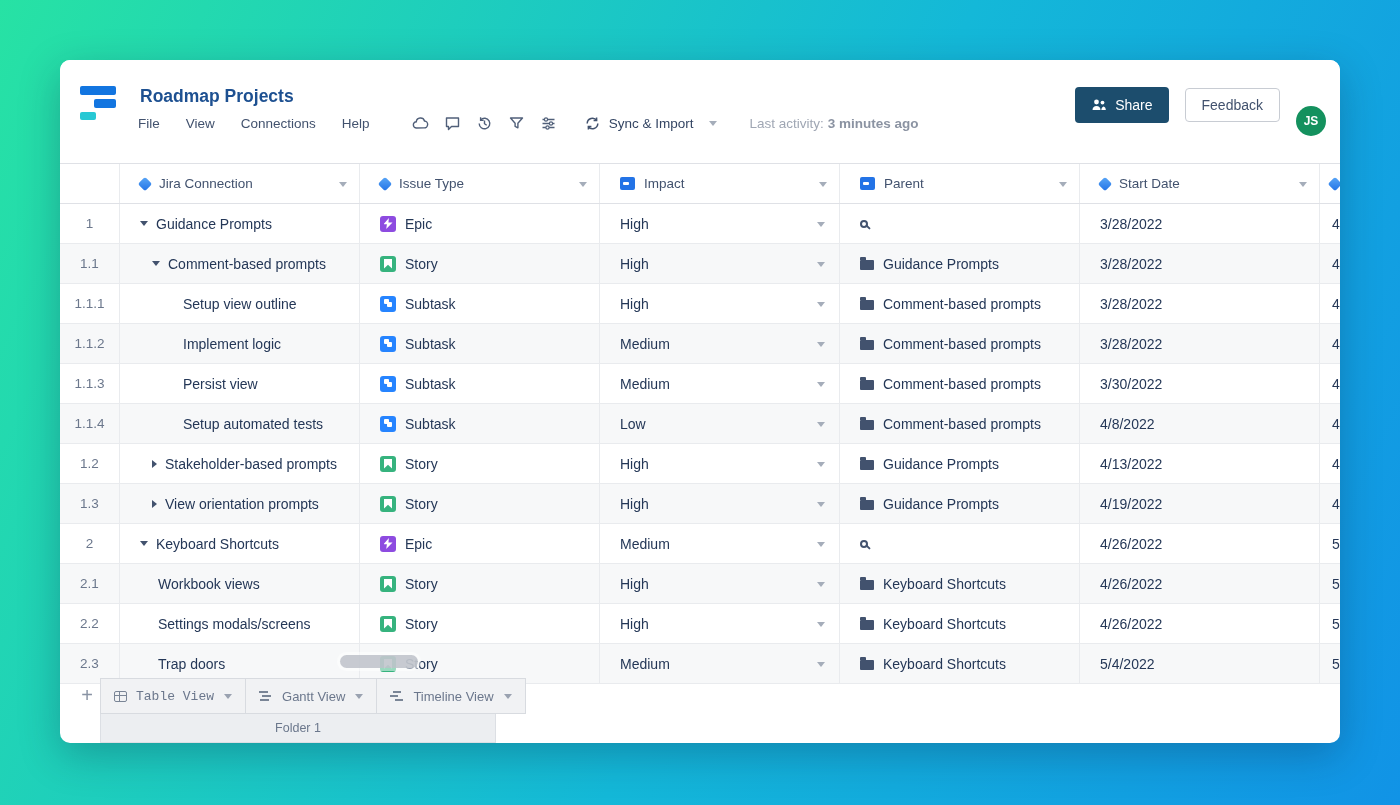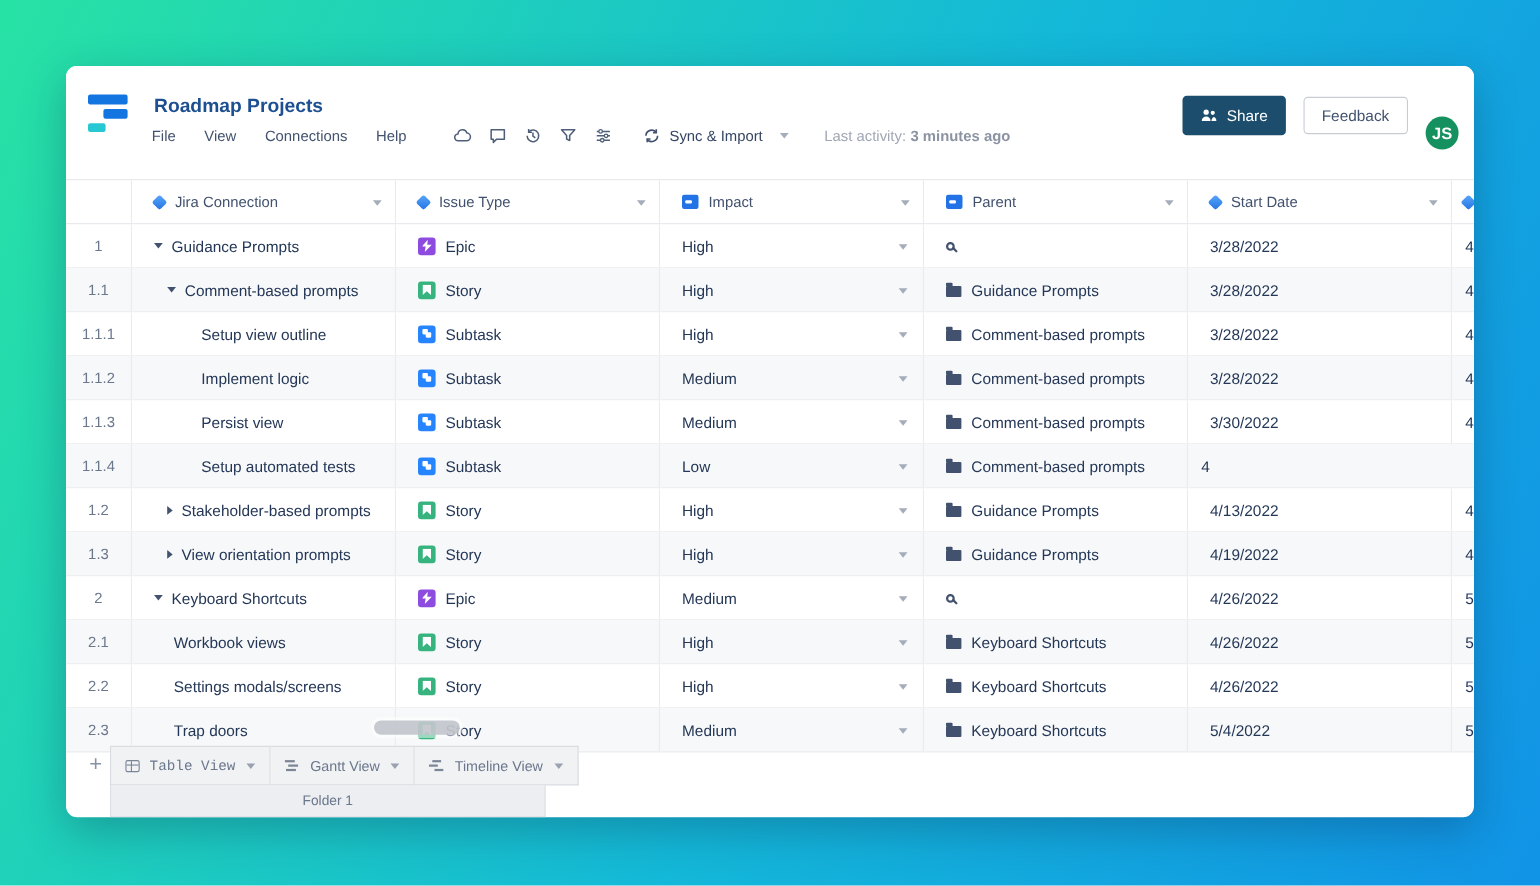--- a/index.html
+++ b/index.html
@@ -35,21 +35,21 @@
   .sync-dd { margin-left:16px; }
   .activity { margin-left:32px; font-size:13.5px; color:#a0a7b4; }
   .activity b { color:#8b93a2; font-weight:700; margin-left:4px; }
   .header-right { position:absolute; top:14px; right:14px; display:flex; align-items:center; gap:16px; }
   .btn-share { display:flex; align-items:center; gap:8px; height:36px; padding:16px 16px;
     background:var(--share-bg,#1c4d6d); color:#fff; font-size:14px; border:none; border-radius:4px; }
   .btn-share svg { width:16px; height:14px; display:block; }
   .btn-feedback { height:34px; padding:0 16px; background:#fff; color:#42526e; font-size:14px;
     border:1px solid #c8ccd3; border-radius:4px; }
   .avatar { width:30px; height:30px; border-radius:50%; background:var(--avatar-green,#14915e);
-    color:#fff; font-size:15px; font-weight:700; display:flex; align-items:center; justify-content:center;margin-top:32px; }
+    color:#fff; font-size:12px; font-weight:700; display:flex; align-items:center; justify-content:center;margin-top:32px; }
   
   .table-wrap { position:absolute; top:103px; left:0; right:0; border-top:1px solid #dfe1e6; }
   .thead { display:flex; height:40px; background:#fff; border-bottom:1px solid #dfe1e6; }
   .hcell { display:flex; align-items:center; padding-left:20px; font-size:13.5px; color:#42526e;
     border-right:1px solid #e9ebee; position:relative; overflow:hidden; }
   .hlabel { margin-left:9px; }
   .hdd { position:absolute; right:12px; top:50%; margin-top:-2px; }
   .w-num { width:60px; padding-left:0; }
   .w-std { width:240px; flex:none; }
   .w-clip { width:20px; flex:none; border-right:none; padding-left:10px; }
@@ -358,20 +358,23 @@
             <span>Subtask</span>
           </div>
           <div class="cell c-impact">
             <span>Low</span>
             <span class="dd"></span>
           </div>
           <div class="cell c-parent">
             <span class="folder-icon"></span>
             <span>Comment-based prompts</span>
           </div>
+          <div class="cell c-start">
+            <span>4/8/2022</span>
+          </div>
           <div class="cell c-clip">4</div>
         </div>
         <div class="trow">
           <div class="cell c-num">1.2</div>
           <div class="cell c-name ind-2">
             <span class="caret caret-right"></span>
             <span>Stakeholder-based prompts</span>
           </div>
           <div class="cell c-type">
             <span class="type-icon story" style="background:#36b37e">

